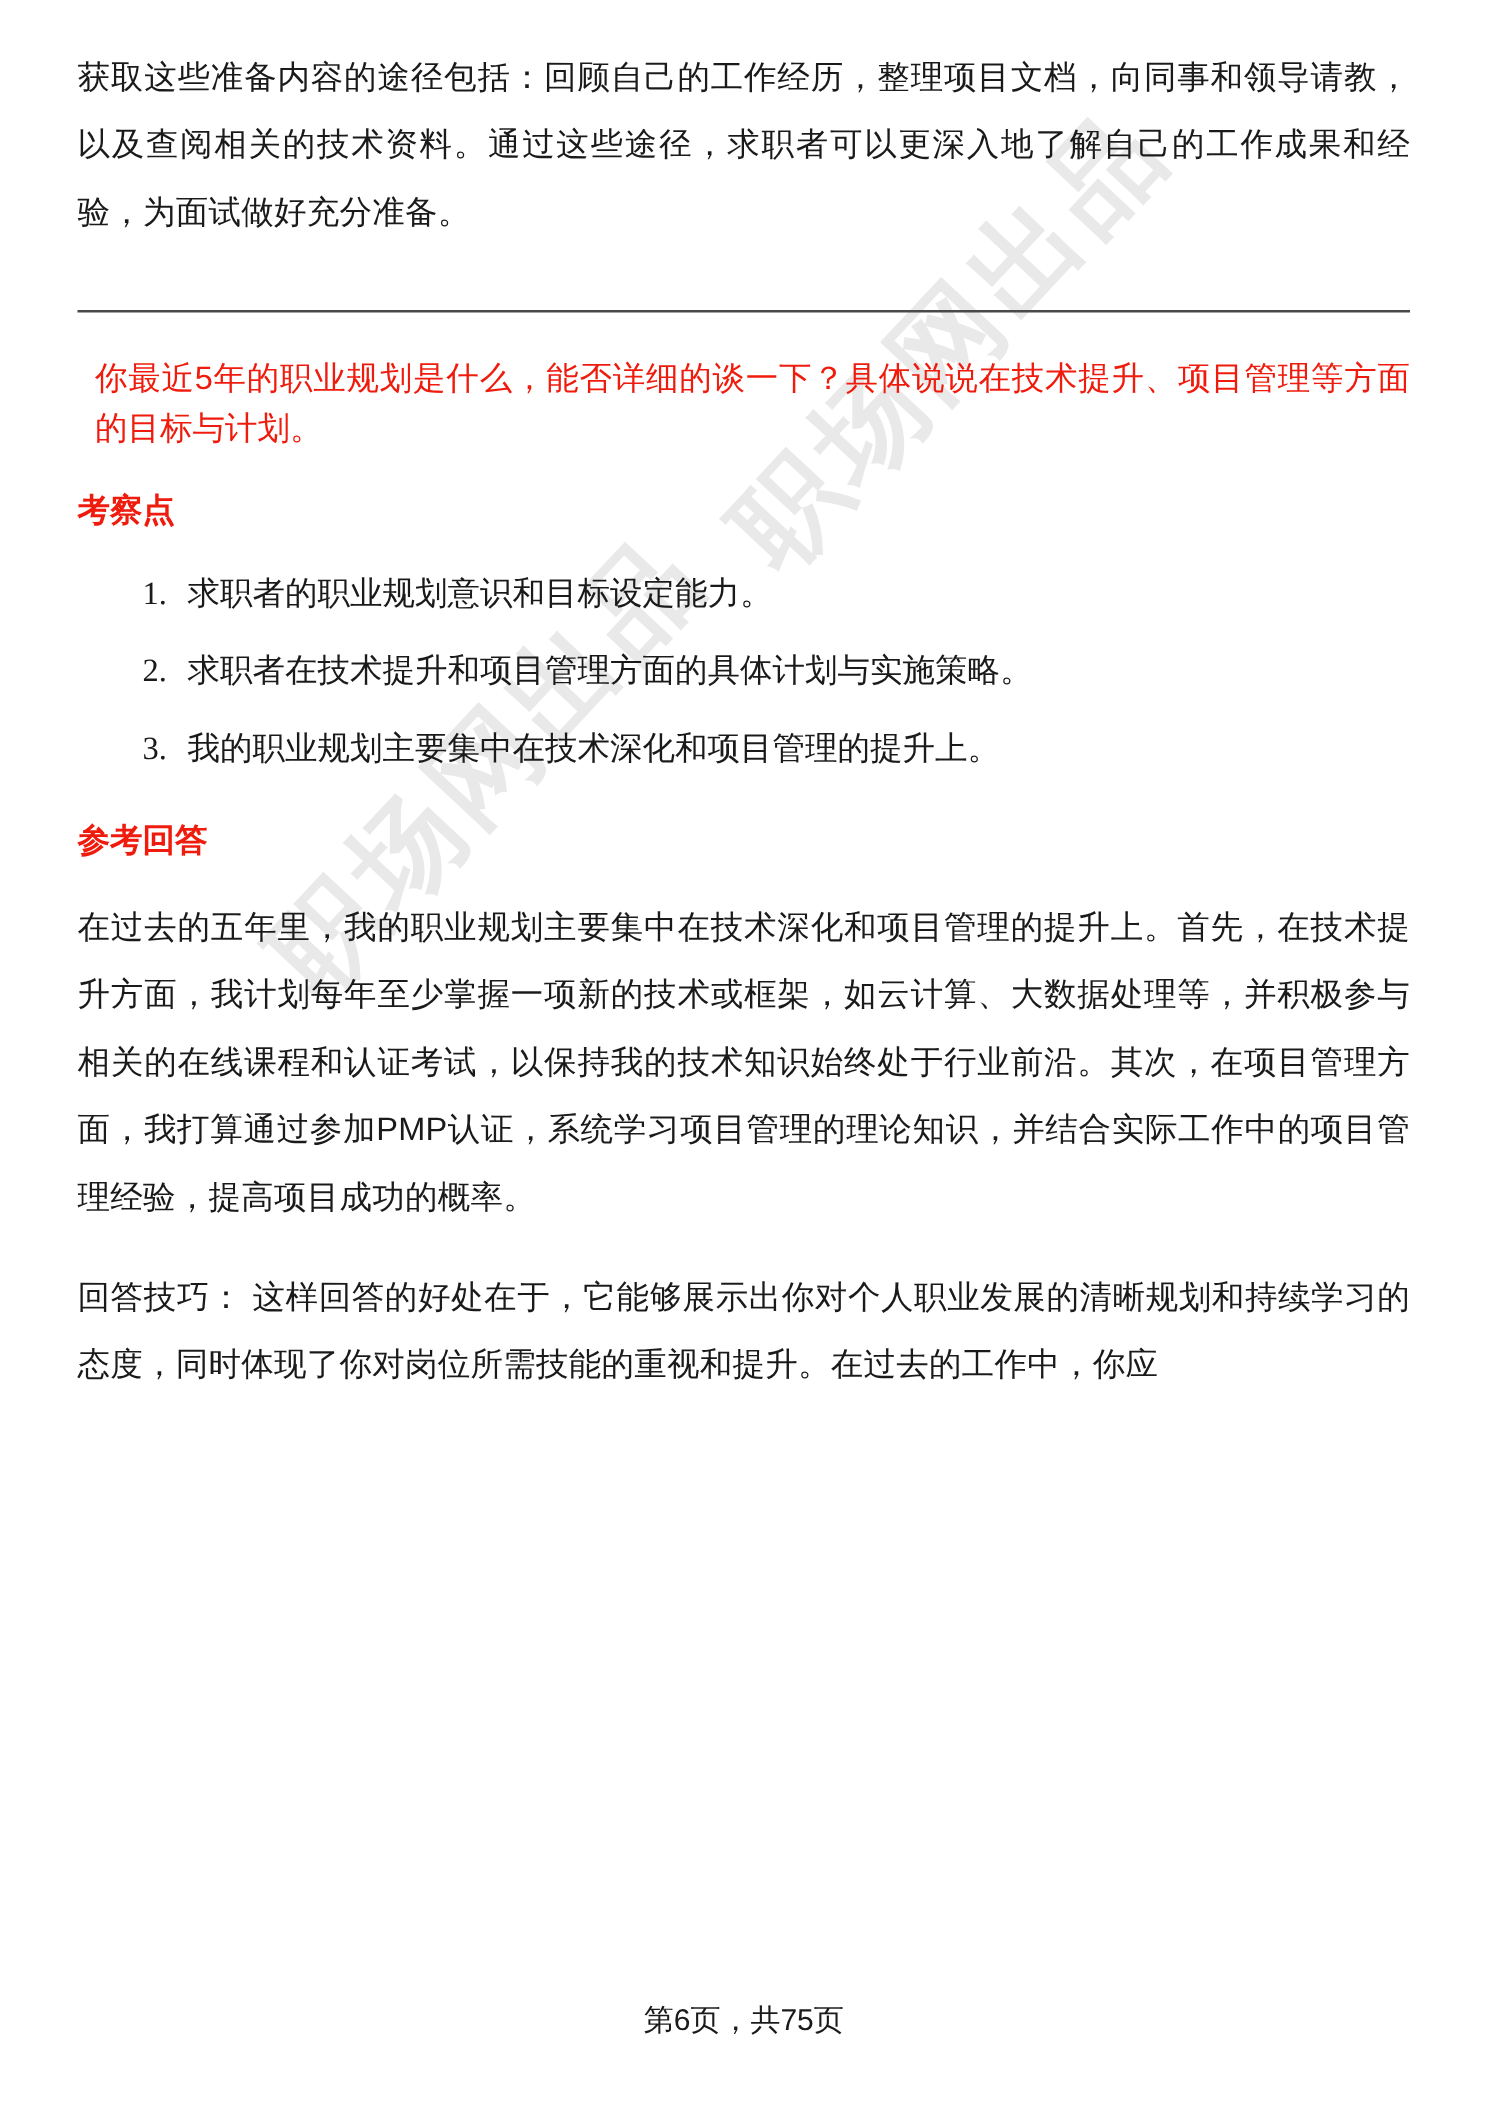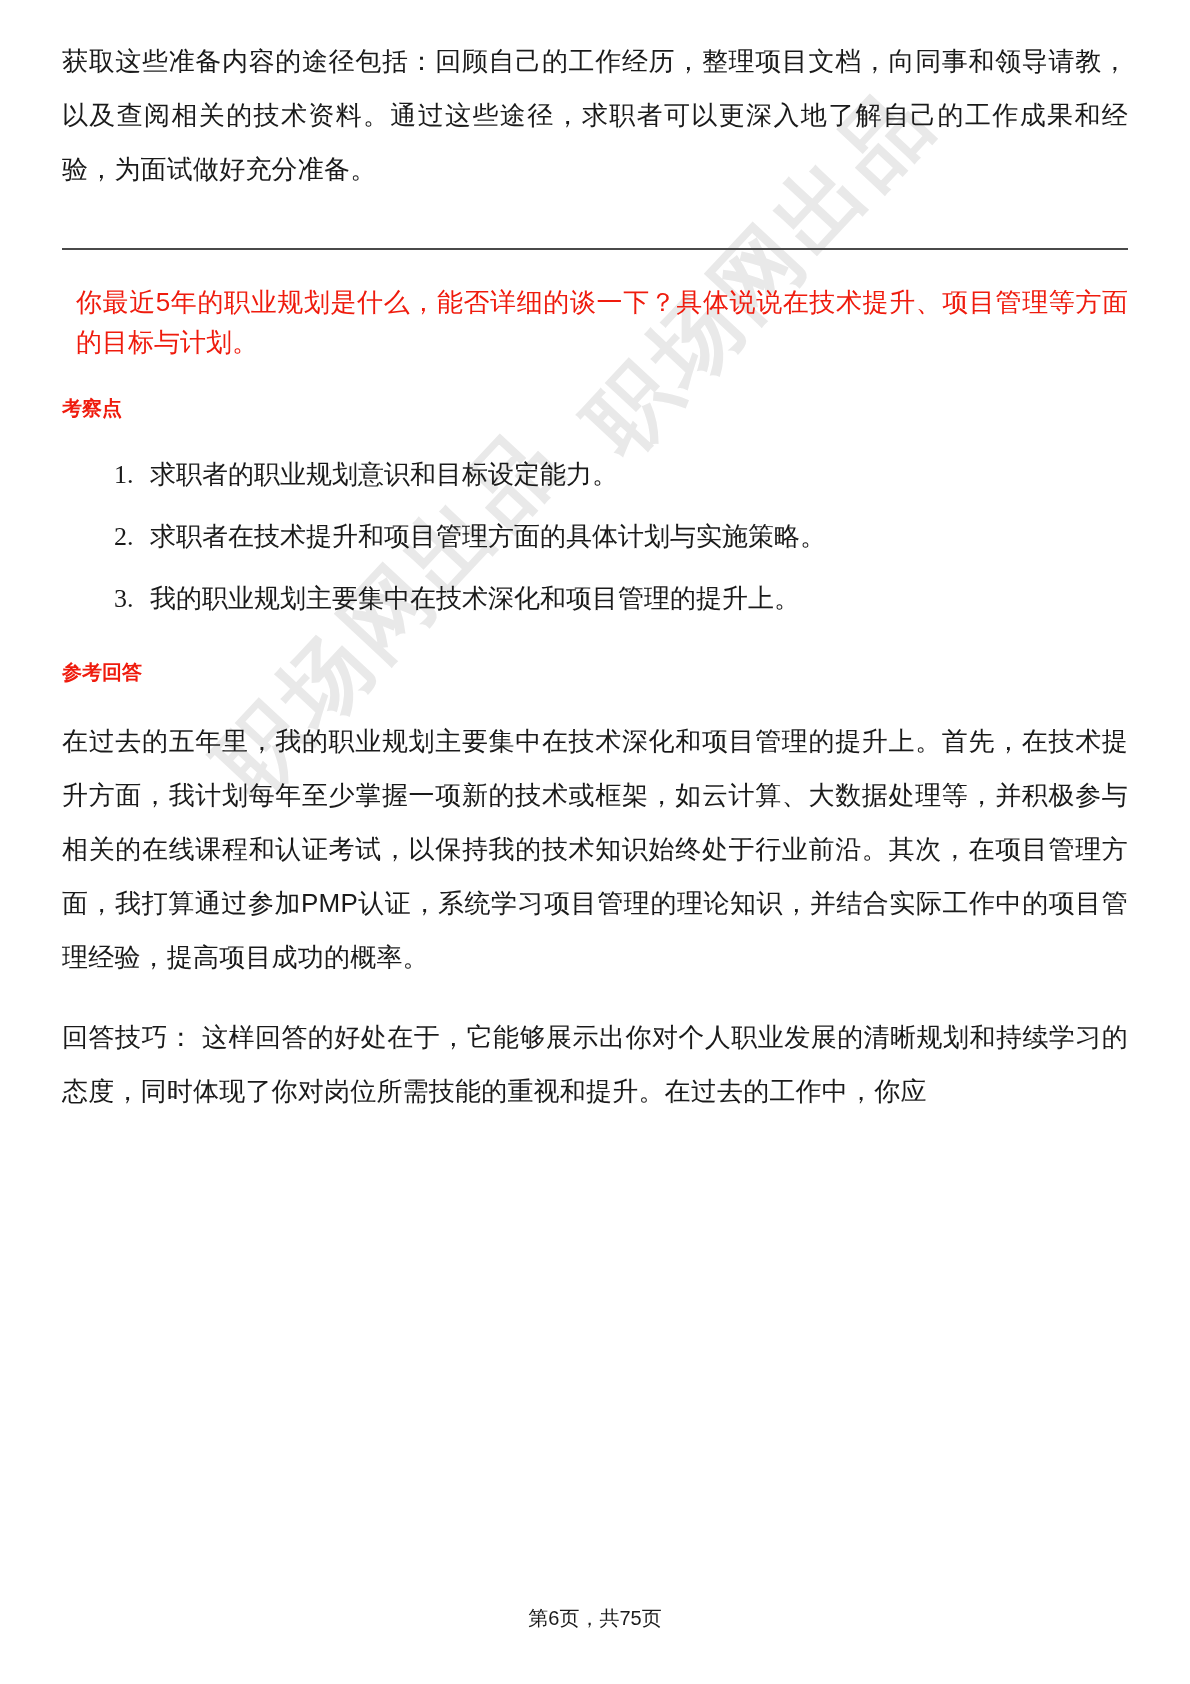--- a/index.html
+++ b/index.html
@@ -88,21 +88,21 @@
     font-size: 26px;
     line-height: 40px;
     margin: 32px 0 0 14px;
     text-align: justify;
     text-justify: inter-ideograph;
   }
 
   .section-label {
     color: #ef1b0d;
     font-weight: 700;
-    font-size: 20px;
+    font-size: 26px;
     line-height: 40px;
     margin: 26px 0 0 0;
   }
 
   .section-label.spaced-top {
     margin-top: 36px;
   }
 
   ol.points {
     margin: 30px 0 0 0;
@@ -129,21 +129,21 @@
   .answer-block .para:last-child {
     margin-bottom: 0;
   }
 
   .footer {
     position: absolute;
     left: 0;
     bottom: 52px;
     width: 1190px;
     text-align: center;
-    font-size: 20px;
+    font-size: 24px;
     color: #1a1a1a;
     z-index: 2;
   }
 </style>
 </head>
 <body>
 
 <div class="page">
 
   <div class="watermark-layer">

